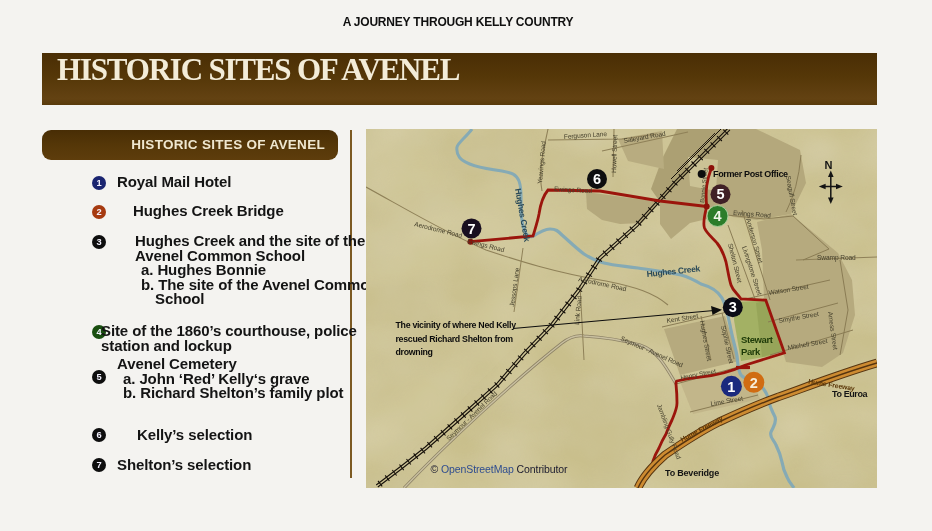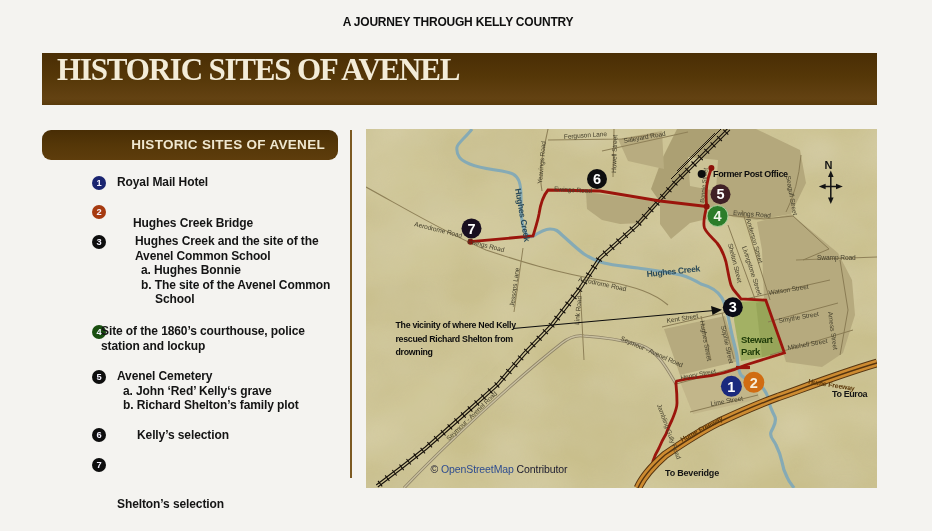--- a/index.html
+++ b/index.html
@@ -1,17 +1,17 @@
 <!DOCTYPE html>
 <html><head><meta charset="utf-8">
 <style>
 html,body{margin:0;padding:0;}
 body{width:932px;height:531px;position:relative;background:#f4f3f0;font-family:"Liberation Sans",sans-serif;overflow:hidden;}
 .abs{position:absolute;}
-.legtxt{font-size:12px;font-weight:bold;color:#141414;line-height:14.5px;letter-spacing:-0.1px;}
+.legtxt{font-size:15px;font-weight:bold;color:#141414;line-height:14.5px;letter-spacing:-0.1px;}
 .lc{position:absolute;width:14px;height:14px;border-radius:50%;color:#f4f2ff;font-size:9.3px;font-weight:bold;text-align:center;line-height:14.5px;}
 </style></head>
 <body>
 
 <div class="abs" style="left:-8px;top:15px;width:932px;text-align:center;font-size:12px;font-weight:bold;color:#101010;letter-spacing:-0.2px;">A JOURNEY THROUGH KELLY COUNTRY</div>
 
 <div class="abs" style="left:42px;top:53px;width:835px;height:52px;background:linear-gradient(#4a2e05,#553708 45%,#634212 88%,#593a0b);"></div>
 
 <div class="abs" style="left:57px;top:52px;font-family:'Liberation Serif',serif;font-size:31px;font-weight:bold;color:#f3ecd8;letter-spacing:-1.2px;">HISTORIC SITES OF AVENEL</div>
 
@@ -20,41 +20,41 @@
 <div class="abs" style="left:42px;top:137px;width:283px;text-align:right;font-size:13.5px;font-weight:bold;color:#efe7cf;letter-spacing:0.3px;">HISTORIC SITES OF AVENEL</div>
 
 <div class="abs" style="left:350px;top:130px;width:2px;height:348px;background:#7c5a22;"></div>
 
 <div class="lc" style="left:92px;top:176px;background:#1a2470;">1</div>
 
 <div class="abs legtxt" style="left:117px;top:175px;">Royal Mail Hotel</div>
 
 <div class="lc" style="left:92px;top:205px;background:#a63a10;">2</div>
 
-<div class="abs legtxt" style="left:117px;top:216px;padding-left:16px;">Hughes Creek Bridge</div>
+<div class="abs legtxt" style="left:117px;top:204px;padding-left:16px;">Hughes Creek Bridge</div>
 
 <div class="lc" style="left:92px;top:235px;background:#0e0e0e;">3</div>
 
 <div class="abs legtxt" style="left:135px;top:234px;">Hughes Creek and the site of the<br>Avenel Common School<br><span style="padding-left:6px;">a. Hughes Bonnie</span><br><span style="padding-left:6px;">b. The site of the Avenel Common</span><br><span style="padding-left:20px;">School</span></div>
 
 <div class="lc" style="left:92px;top:325px;background:#194e10;">4</div>
 
 <div class="abs legtxt" style="left:101px;top:324px;">Site of the 1860’s courthouse, police<br>station and lockup</div>
 
 <div class="lc" style="left:92px;top:370px;background:#0e0e0e;">5</div>
 
-<div class="abs legtxt" style="left:117px;top:369px;">Avenel Cemetery<br><span style="padding-left:6px;">a. John ‘Red’ Kelly‘s grave</span><br><span style="padding-left:6px;">b. Richard Shelton’s family plot</span></div>
+<div class="abs legtxt" style="left:117px;top:357px;">Avenel Cemetery<br><span style="padding-left:6px;">a. John ‘Red’ Kelly‘s grave</span><br><span style="padding-left:6px;">b. Richard Shelton’s family plot</span></div>
 
 <div class="lc" style="left:92px;top:428px;background:#0e0e0e;">6</div>
 
 <div class="abs legtxt" style="left:117px;top:428px;margin-left:20px;">Kelly’s selection</div>
 
 <div class="lc" style="left:92px;top:458px;background:#0e0e0e;">7</div>
 
-<div class="abs legtxt" style="left:117px;top:458px;margin-top:39px;">Shelton’s selection</div>
+<div class="abs legtxt" style="left:117px;top:458px;">Shelton’s selection</div>
 
 <svg class="abs" style="left:366px;top:129px;" width="511" height="359" viewBox="0 0 511 359">
 <defs>
 <filter id="mottle" x="0" y="0" width="100%" height="100%">
   <feTurbulence type="fractalNoise" baseFrequency="0.016 0.02" numOctaves="3" seed="7" result="n"></feTurbulence>
   <feColorMatrix in="n" type="matrix" values="0 0 0 0 0.64  0 0 0 0 0.59  0 0 0 0 0.40  1.35 0 0 0 -0.42"></feColorMatrix>
 </filter>
 <filter id="mottle2" x="0" y="0" width="100%" height="100%">
   <feTurbulence type="fractalNoise" baseFrequency="0.011 0.015" numOctaves="2" seed="11" result="n"></feTurbulence>
   <feColorMatrix in="n" type="matrix" values="0 0 0 0 0.88  0 0 0 0 0.84  0 0 0 0 0.66  1.2 0 0 0 -0.42"></feColorMatrix>

